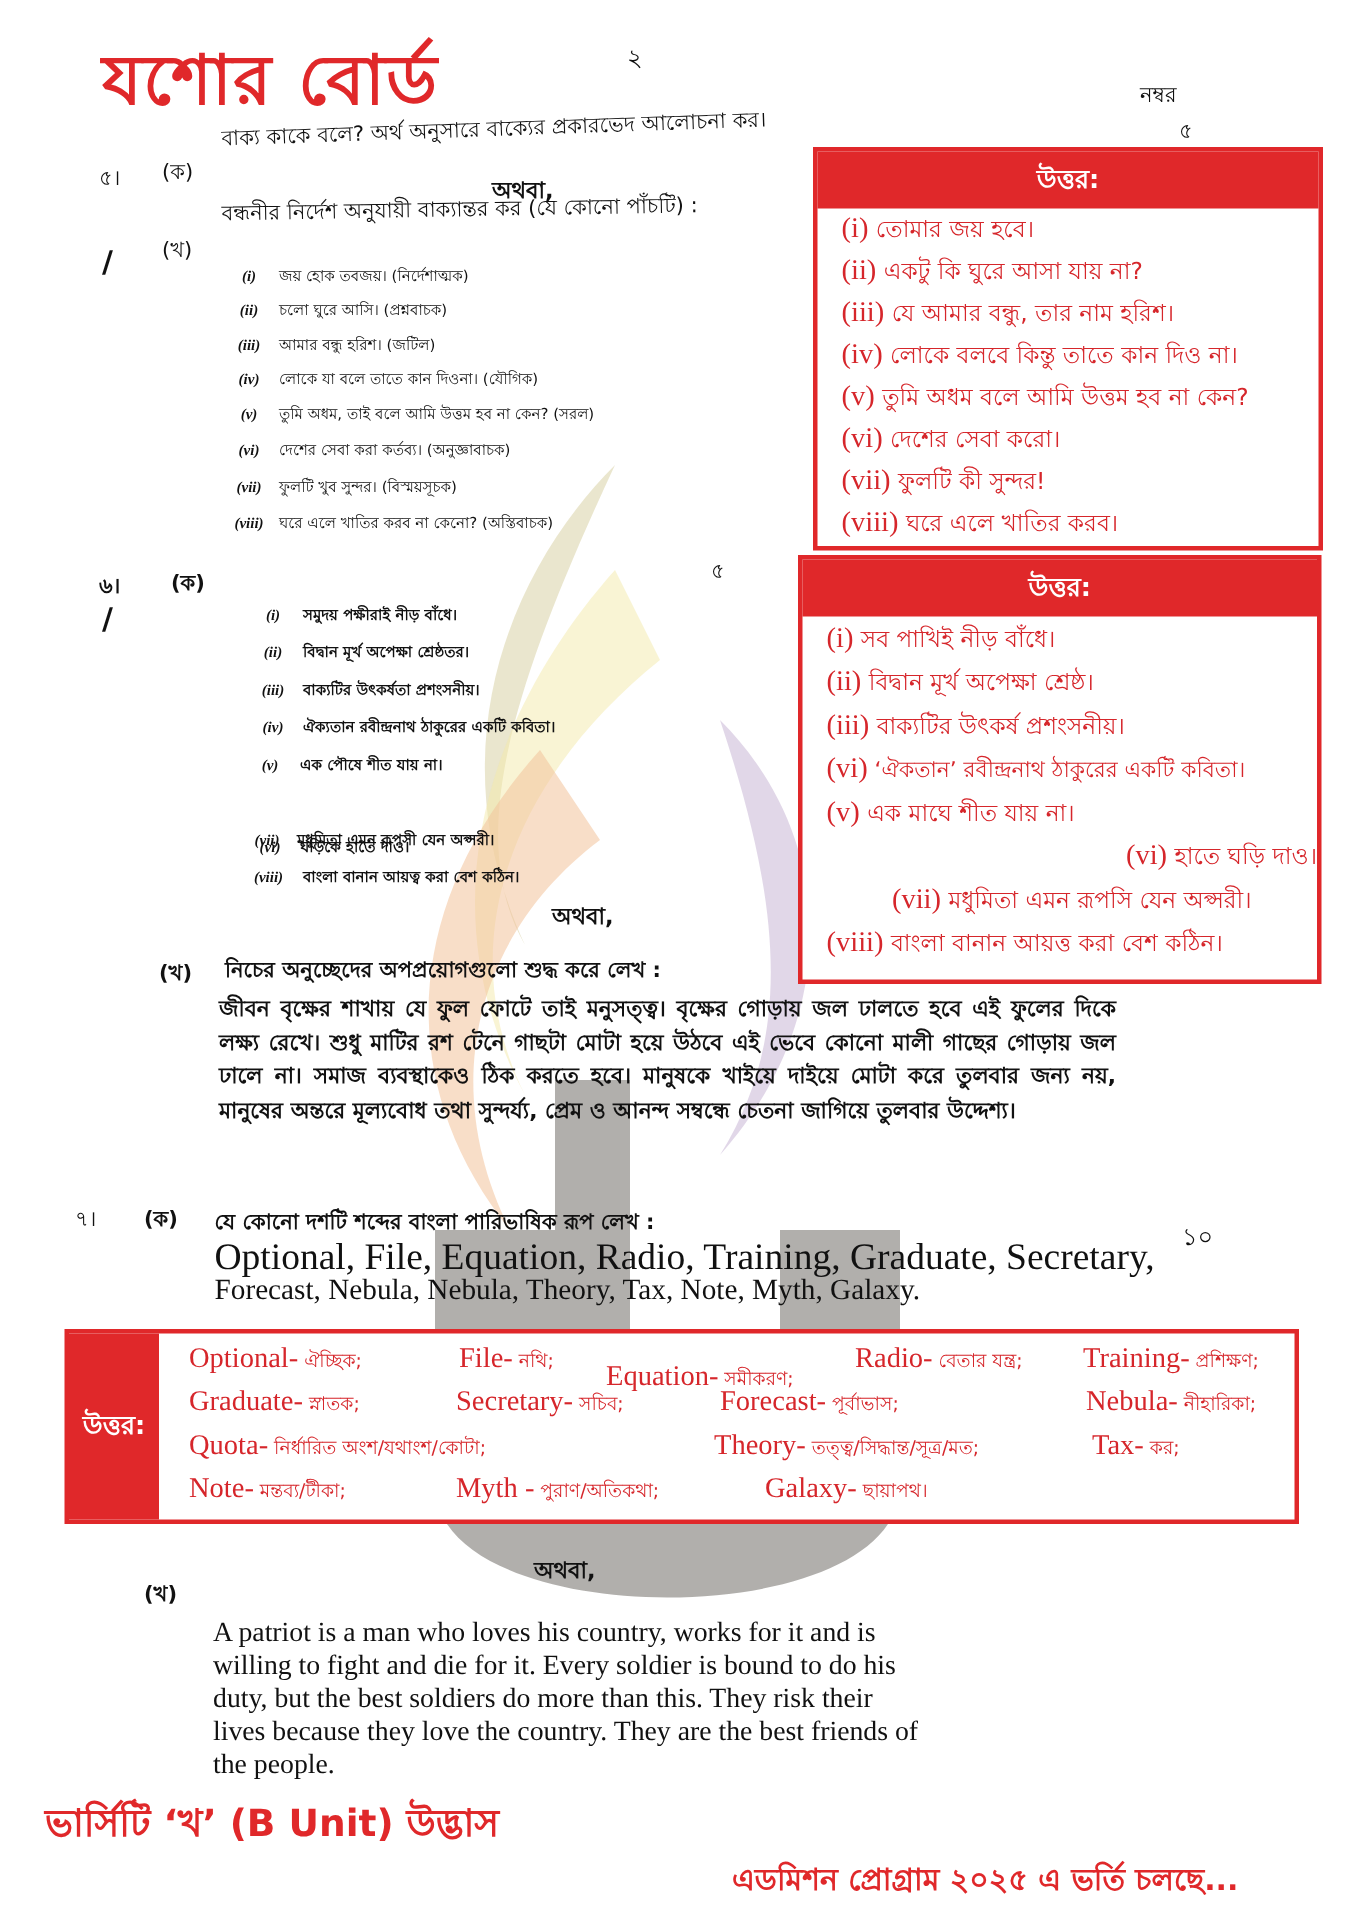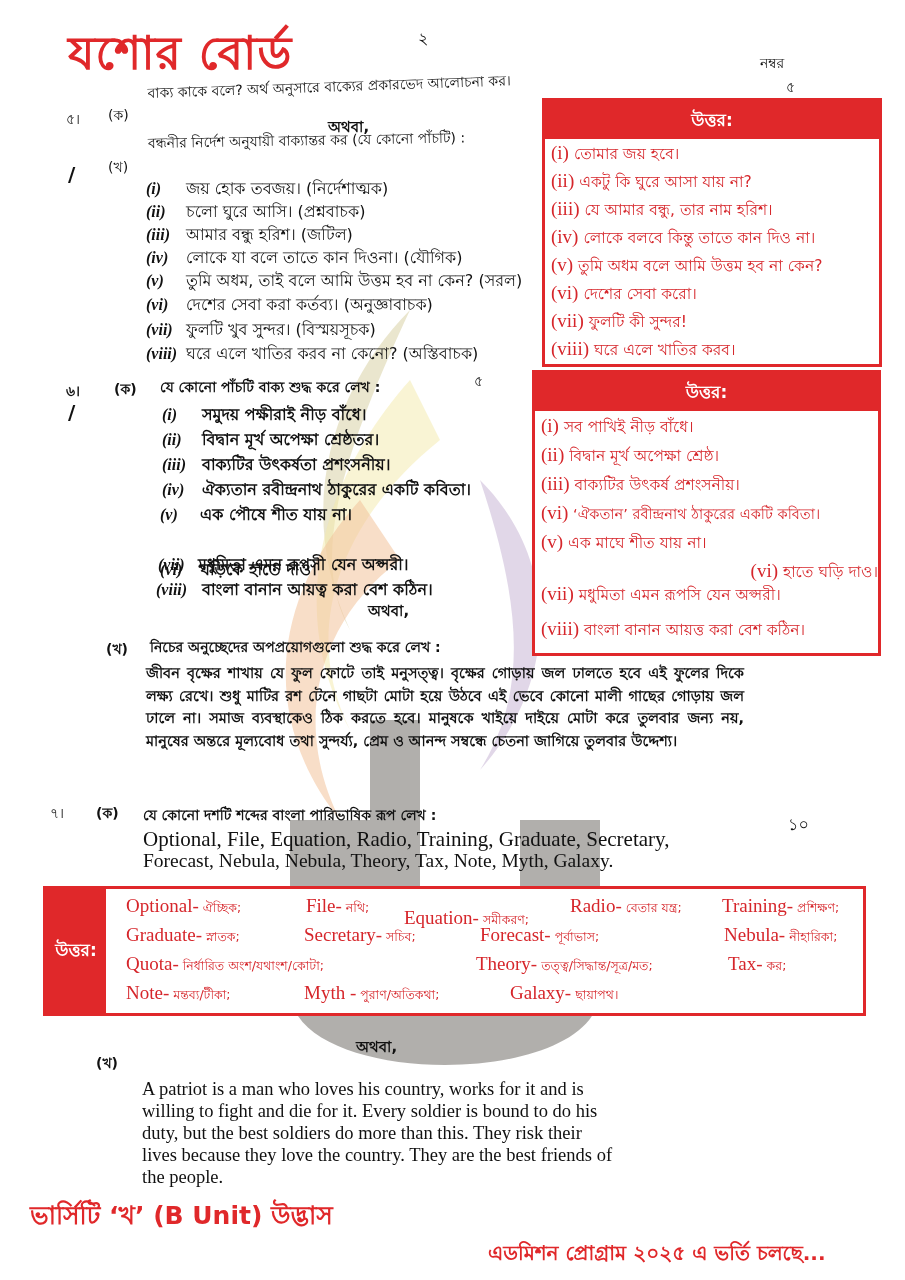--- a/index.html
+++ b/index.html
@@ -13,31 +13,31 @@
   .layer { position:absolute; z-index:1; }
   .title {
     left:68px; top:18px; font-size:46px; font-weight:bold; color:#e0282a;
     font-family:"DejaVu Sans", sans-serif; letter-spacing:1px;
   }
   .pagenum { left:418px; top:26px; font-size:16px; }
   .marks-label { left:760px; top:52px; font-size:14px; }
   .marks-val { left:786px; top:76px; font-size:14px; }
   .q { font-size:14px; line-height:22px; }
   .roman { font-style:italic; font-weight:bold; font-family:"Liberation Serif", serif; display:inline-block; width:40px; }
-  .item { position:absolute; font-size:16px; }
+  .item { position:absolute; font-size:10px;text-align:center; }
   .center-or { font-weight:bold; font-size:15px; }
   .ansbox {
     position:absolute; border:3px solid #e0282a; background:#fff; z-index:2;
   }
   .ansbox .head {
     background:#e0282a; color:#fff; text-align:center; font-weight:bold;
     font-size:17px; height:38px; line-height:38px;
   }
   .ansbox .row {
-    color:#d6262b; font-size:15.5px; height:28px; line-height:28px; padding-left:6px;
+    color:#d6262b; font-size:15.5px; height:28px; line-height:28px; padding-left:16px;
     white-space:nowrap;
   }
   .ansbox .row .rn { font-family:"Liberation Serif", serif; font-size:19px; }
   .para { font-size:14.5px; line-height:22.5px; font-weight:bold; text-align:justify; }
   .eng-serif { font-family:"Liberation Serif", serif; }
   .termbox {
     position:absolute; left:43px; top:886px; width:817px; height:124px;
     border:3px solid #e0282a; background:#fff; z-index:2; display:flex;
   }
   .termbox .side {
@@ -96,21 +96,20 @@
     <div class="row"><span class="rn">(iii)</span> <span>যে আমার বন্ধু, তার নাম হরিশ।</span></div>
     <div class="row"><span class="rn">(iv)</span> <span>লোকে বলবে কিন্তু তাতে কান দিও না।</span></div>
     <div class="row"><span class="rn">(v)</span> <span>তুমি অধম বলে আমি উত্তম হব না কেন?</span></div>
     <div class="row"><span class="rn">(vi)</span> <span>দেশের সেবা করো।</span></div>
     <div class="row"><span class="rn">(vii)</span> <span>ফুলটি কী সুন্দর!</span></div>
     <div class="row"><span class="rn">(viii)</span> <span>ঘরে এলে খাতির করব।</span></div>
   </div>
 
   <div class="abs q" style="left:66px;top:380px;font-weight:bold;">৬।</div>
   <div class="abs q" style="left:114px;top:378px;font-weight:bold;">(ক)</div>
-  <div class="abs q" style="left:160px;top:376px;font-weight:bold;">যে কোনো পাঁচটি বাক্য শুদ্ধ করে লেখ :</div>
   <div class="abs q" style="left:474px;top:370px;">৫</div>
   <div class="tick" style="left:68px;top:400px;">/</div>
 
   <div>
     <div class="item" style="left:162px;top:402px;font-weight:bold;"><span class="roman">(i)</span><span>সমুদয় পক্ষীরাই নীড় বাঁধে।</span></div>
     <div class="item" style="left:162px;top:427px;font-weight:bold;"><span class="roman">(ii)</span><span>বিদ্বান মূর্খ অপেক্ষা শ্রেষ্ঠতর।</span></div>
     <div class="item" style="left:162px;top:452px;font-weight:bold;"><span class="roman">(iii)</span><span>বাক্যটির উৎকর্ষতা প্রশংসনীয়।</span></div>
     <div class="item" style="left:162px;top:477px;font-weight:bold;"><span class="roman">(iv)</span><span>ঐক্যতান রবীন্দ্রনাথ ঠাকুরের একটি কবিতা।</span></div>
     <div class="item" style="left:160px;top:502px;font-weight:bold;"><span class="roman">(v)</span><span>এক পৌষে শীত যায় না।</span></div>
     <div class="item" style="left:160px;top:557px;font-weight:bold;"><span class="roman">(vi)</span><span>ঘড়িকে হাতে দাও।</span></div>
@@ -120,33 +119,33 @@
   <div class="abs q center-or" style="left:368px;top:600px;">অথবা,</div>
 
   <div class="ansbox" style="left:532px;top:370px;width:343px;height:280px;">
     <div class="head">উত্তর:</div>
     <div class="row" style="height:29px;line-height:29px;"><span class="rn">(i)</span> <span>সব পাখিই নীড় বাঁধে।</span></div>
     <div class="row" style="height:29px;line-height:29px;"><span class="rn">(ii)</span> <span>বিদ্বান মূর্খ অপেক্ষা শ্রেষ্ঠ।</span></div>
     <div class="row" style="height:29px;line-height:29px;"><span class="rn">(iii)</span> <span>বাক্যটির উৎকর্ষ প্রশংসনীয়।</span></div>
     <div class="row" style="height:29px;line-height:29px;font-size:14.5px;"><span class="rn">(vi)</span> <span>‘ঐকতান’ রবীন্দ্রনাথ ঠাকুরের একটি কবিতা।</span></div>
     <div class="row" style="height:29px;line-height:29px;"><span class="rn">(v)</span> <span>এক মাঘে শীত যায় না।</span></div>
     <div class="row" style="height:29px;line-height:29px;text-align:right;"><span class="rn">(vi)</span> <span>হাতে ঘড়ি দাও।</span></div>
-    <div class="row" style="height:29px;line-height:17px;"><span class="rn">(vii)</span> <span>মধুমিতা এমন রূপসি যেন অপ্সরী।</span></div>
+    <div class="row" style="height:29px;line-height:29px;text-align:center;"><span class="rn">(vii)</span> <span>মধুমিতা এমন রূপসি যেন অপ্সরী।</span></div>
     <div class="row" style="height:29px;line-height:29px;"><span class="rn">(viii)</span> <span>বাংলা বানান আয়ত্ত করা বেশ কঠিন।</span></div>
   </div>
 
   <div class="abs q" style="left:106px;top:638px;font-weight:bold;">(খ)</div>
   <div class="abs q" style="left:150px;top:636px;font-weight:bold;">নিচের অনুচ্ছেদের অপপ্রয়োগগুলো শুদ্ধ করে লেখ :</div>
   <div class="abs para" style="left:146px;top:662px;width:598px;">জীবন বৃক্ষের শাখায় যে ফুল ফোটে তাই মনুসত্ত্ব। বৃক্ষের গোড়ায় জল ঢালতে হবে এই ফুলের দিকে লক্ষ্য রেখে। শুধু মাটির রশ টেনে গাছটা মোটা হয়ে উঠবে এই ভেবে কোনো মালী গাছের গোড়ায় জল ঢালে না। সমাজ ব্যবস্থাকেও ঠিক করতে হবে। মানুষকে খাইয়ে দাইয়ে মোটা করে তুলবার জন্য নয়, মানুষের অন্তরে মূল্যবোধ তথা সুন্দর্য্য, প্রেম ও আনন্দ সম্বন্ধে চেতনা জাগিয়ে তুলবার উদ্দেশ্য।</div>
 
   <div class="abs q" style="left:50px;top:802px;">৭।</div>
   <div class="abs q" style="left:96px;top:802px;font-weight:bold;">(ক)</div>
   <div class="abs q" style="left:143px;top:804px;font-weight:bold;">যে কোনো দশটি শব্দের বাংলা পারিভাষিক রূপ লেখ :</div>
   <div class="abs q" style="left:788px;top:814px;font-size:16px;">১০</div>
-  <div class="abs eng-serif" style="left:143px;top:828px;font-size:21px;line-height:22px;">Optional, File, Equation, Radio, Training, Graduate, Secretary,</div>
+  <div class="abs eng-serif" style="left:143px;top:828px;font-size:25px;line-height:22px;">Optional, File, Equation, Radio, Training, Graduate, Secretary,</div>
   <div class="abs eng-serif" style="left:143px;top:850px;font-size:19.5px;line-height:22px;">Forecast, Nebula, Nebula, Theory, Tax, Note, Myth, Galaxy.</div>
 
   <div class="termbox">
     <div class="side">উত্তর:</div>
     <div class="body">
       <div class="term" style="left:6px;top:6px;"><span class="en">Optional-</span><span class="bn"> ঐচ্ছিক;</span></div>
       <div class="term" style="left:186px;top:6px;"><span class="en">File-</span><span class="bn"> নথি;</span></div>
       <div class="term" style="left:284px;top:18px;"><span class="en">Equation-</span><span class="bn"> সমীকরণ;</span></div>
       <div class="term" style="left:450px;top:6px;"><span class="en">Radio-</span><span class="bn"> বেতার যন্ত্র;</span></div>
       <div class="term" style="left:602px;top:6px;"><span class="en">Training-</span><span class="bn"> প্রশিক্ষণ;</span></div>

